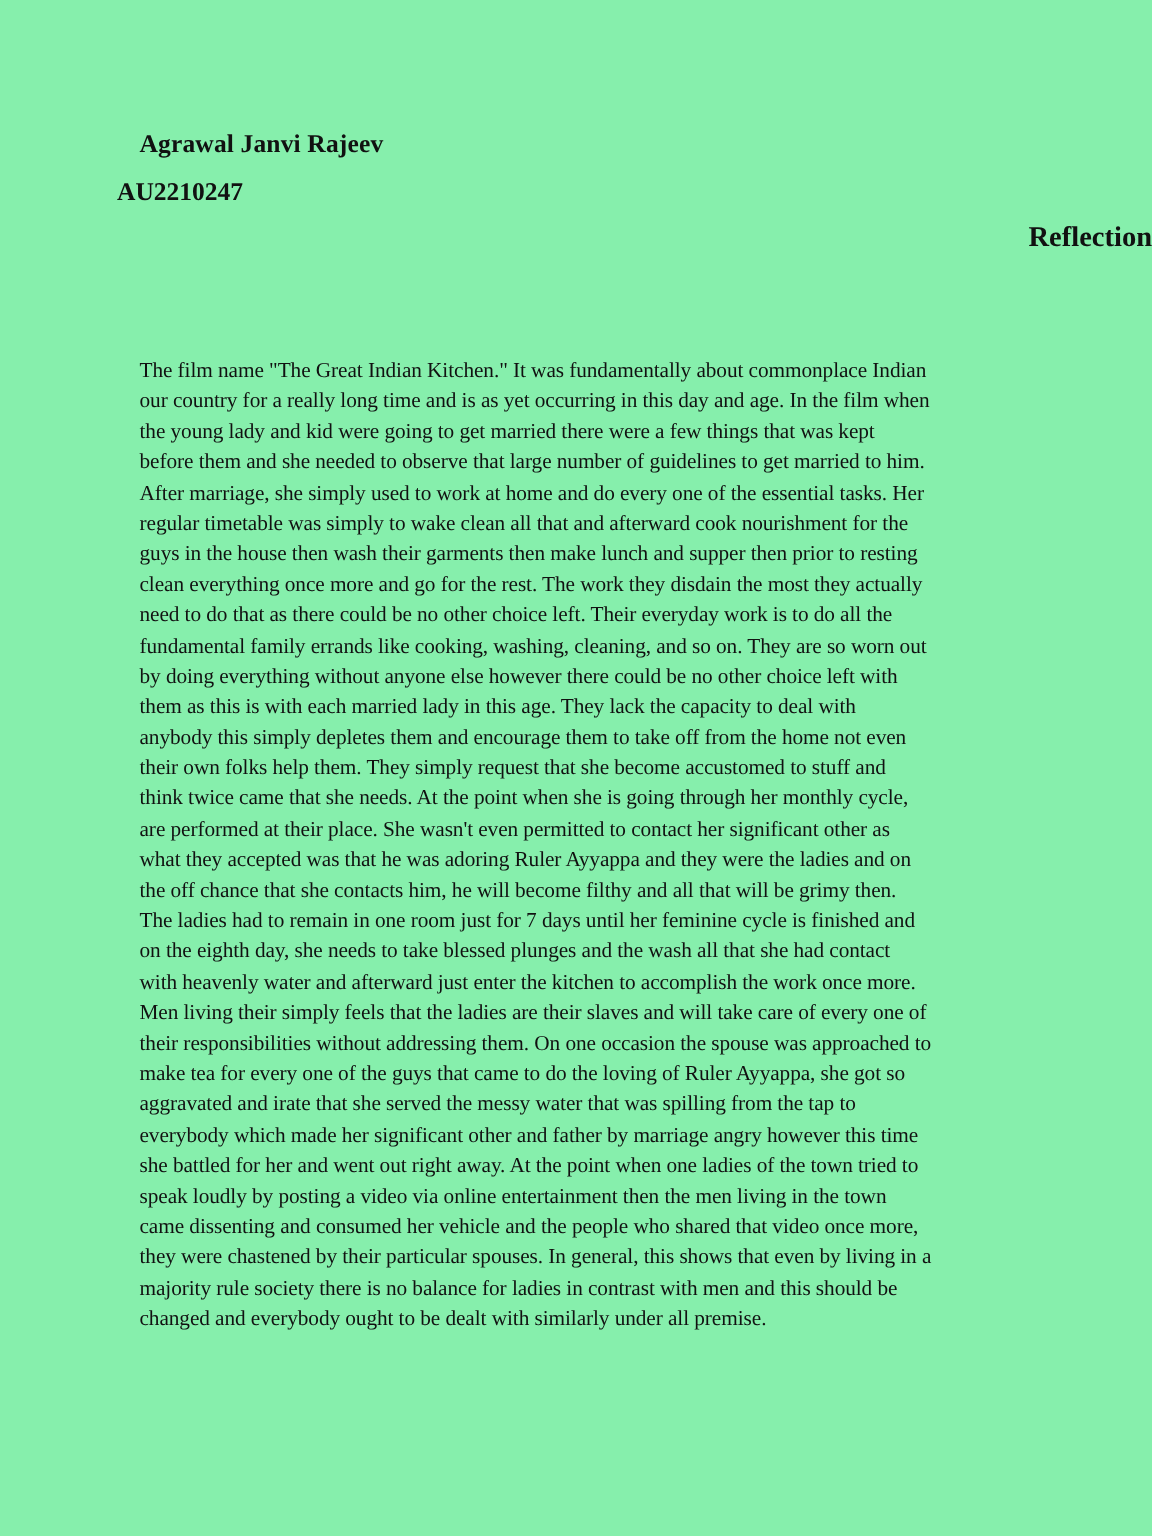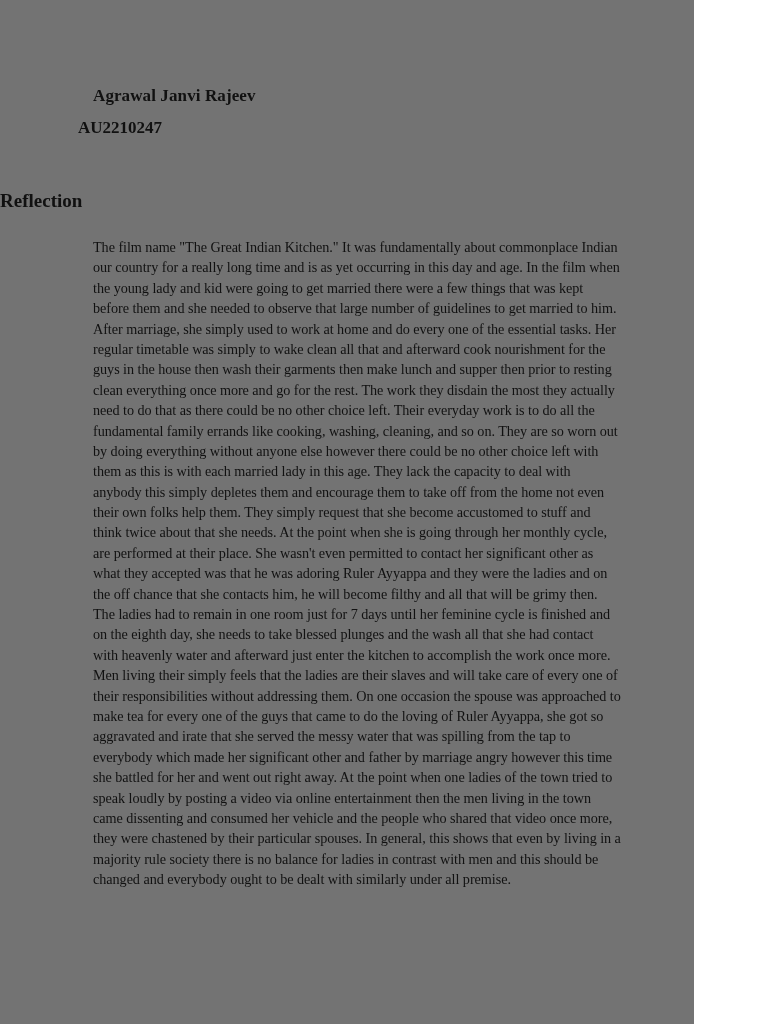--- a/index.html
+++ b/index.html
@@ -11,23 +11,23 @@
       width: 768px;
       height: 1024px;
       position: relative;
       overflow: hidden;
       color: #111111;
       font-family: "Liberation Serif", "DejaVu Serif", serif;
     }
     .page {
       position: absolute;
       left: 0; top: 0;
-      width: 694px;
+      width: 768px;
       height: 1024px;
-      background: #737373;
+      background: #86efac;
     }
     .author {
       position: absolute;
       left: 93px;
       top: 86px;
       font-size: 17px;
       font-weight: bold;
       letter-spacing: 0.1px;
       white-space: nowrap;
     }
@@ -37,25 +37,24 @@
       top: 118px;
       font-size: 17px;
       font-weight: bold;
       white-space: nowrap;
     }
     .title {
       position: absolute;
       left: 0;
       width: 768px;
       top: 148px;
-      text-align: left;
+      text-align: right;
       font-size: 19px;
       font-weight: bold;
       padding-left: 0;
-      margin-top: 42px;
     }
     .title span {
       display: inline-block;
       margin-left: 0px;
     }
     .body-text {
       position: absolute;
       left: 93px;
       top: 237px;
       width: 600px;
@@ -86,21 +85,21 @@
       <span class="line">After marriage, she simply used to work at home and do every one of the essential tasks. Her</span>
       <span class="line">regular timetable was simply to wake clean all that and afterward cook nourishment for the</span>
       <span class="line">guys in the house then wash their garments then make lunch and supper then prior to resting</span>
       <span class="line">clean everything once more and go for the rest. The work they disdain the most they actually</span>
       <span class="line">need to do that as there could be no other choice left. Their everyday work is to do all the</span>
       <span class="line">fundamental family errands like cooking, washing, cleaning, and so on. They are so worn out</span>
       <span class="line">by doing everything without anyone else however there could be no other choice left with</span>
       <span class="line">them as this is with each married lady in this age. They lack the capacity to deal with</span>
       <span class="line">anybody this simply depletes them and encourage them to take off from the home not even</span>
       <span class="line">their own folks help them. They simply request that she become accustomed to stuff and</span>
-      <span class="line">think twice about that she needs. At the point when she is going through her monthly cycle,</span>
+      <span class="line">think twice came that she needs. At the point when she is going through her monthly cycle,</span>
       <span class="line">are performed at their place. She wasn't even permitted to contact her significant other as</span>
       <span class="line">what they accepted was that he was adoring Ruler Ayyappa and they were the ladies and on</span>
       <span class="line">the off chance that she contacts him, he will become filthy and all that will be grimy then.</span>
       <span class="line">The ladies had to remain in one room just for 7 days until her feminine cycle is finished and</span>
       <span class="line">on the eighth day, she needs to take blessed plunges and the wash all that she had contact</span>
       <span class="line">with heavenly water and afterward just enter the kitchen to accomplish the work once more.</span>
       <span class="line">Men living their simply feels that the ladies are their slaves and will take care of every one of</span>
       <span class="line">their responsibilities without addressing them. On one occasion the spouse was approached to</span>
       <span class="line">make tea for every one of the guys that came to do the loving of Ruler Ayyappa, she got so</span>
       <span class="line">aggravated and irate that she served the messy water that was spilling from the tap to</span>

